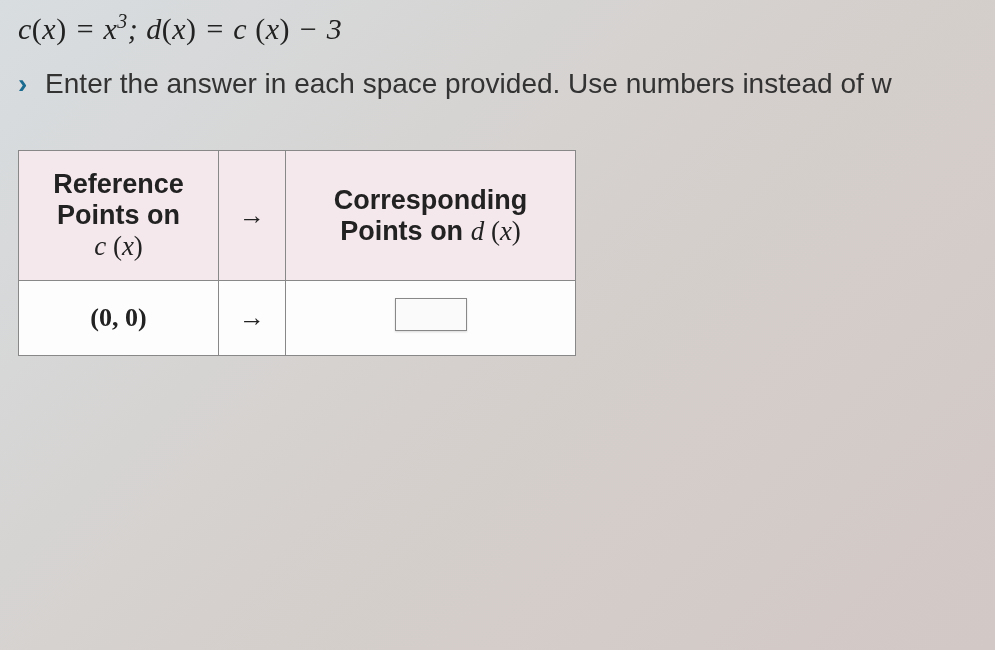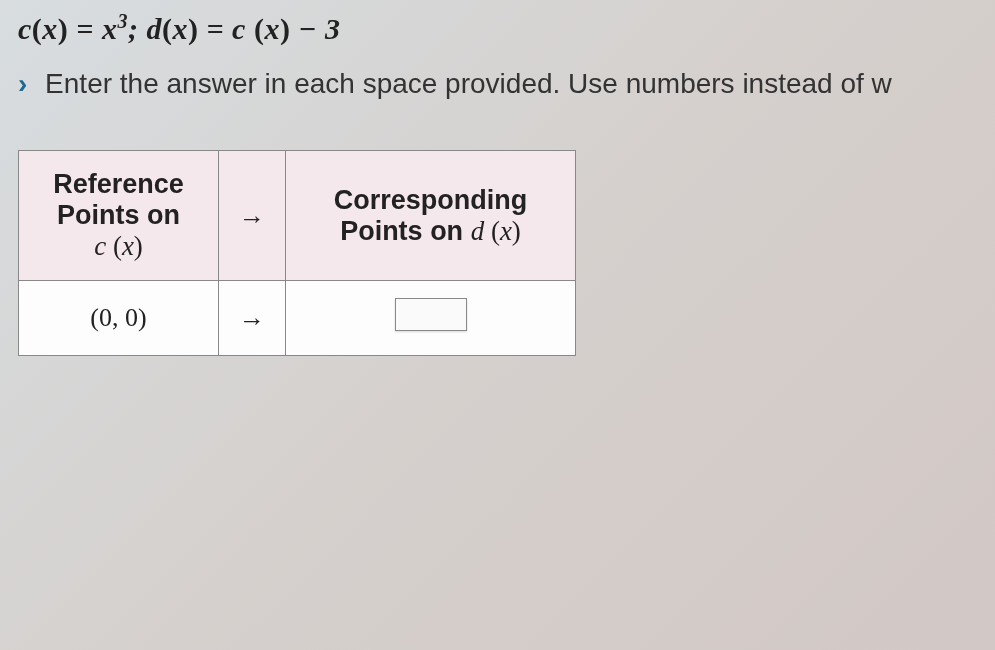--- a/index.html
+++ b/index.html
@@ -14,21 +14,20 @@
       height: 650px;
       padding: 10px 18px;
       color: #222;
       overflow: hidden;
     }
     .equation {
       font-size: 30px;
       font-style: italic;
       margin-bottom: 22px;
       letter-spacing: 0.5px;
-      font-weight: bold;
     }
     .equation sup {
       font-size: 20px;
       vertical-align: super;
     }
     .equation .paren {
       font-style: normal;
     }
     .instruction {
       font-family: Arial, sans-serif;
@@ -75,20 +74,21 @@
       font-style: italic;
       font-weight: normal;
     }
     td {
       height: 75px;
       font-family: 'Times New Roman', serif;
       font-size: 26px;
     }
     td.point {
       font-style: normal;
+      font-weight: bold;
     }
     td.arrow {
       font-size: 26px;
     }
     .input-box {
       width: 72px;
       height: 33px;
       border: 1.5px solid #888;
       background: #fafafa;
       display: inline-block;

